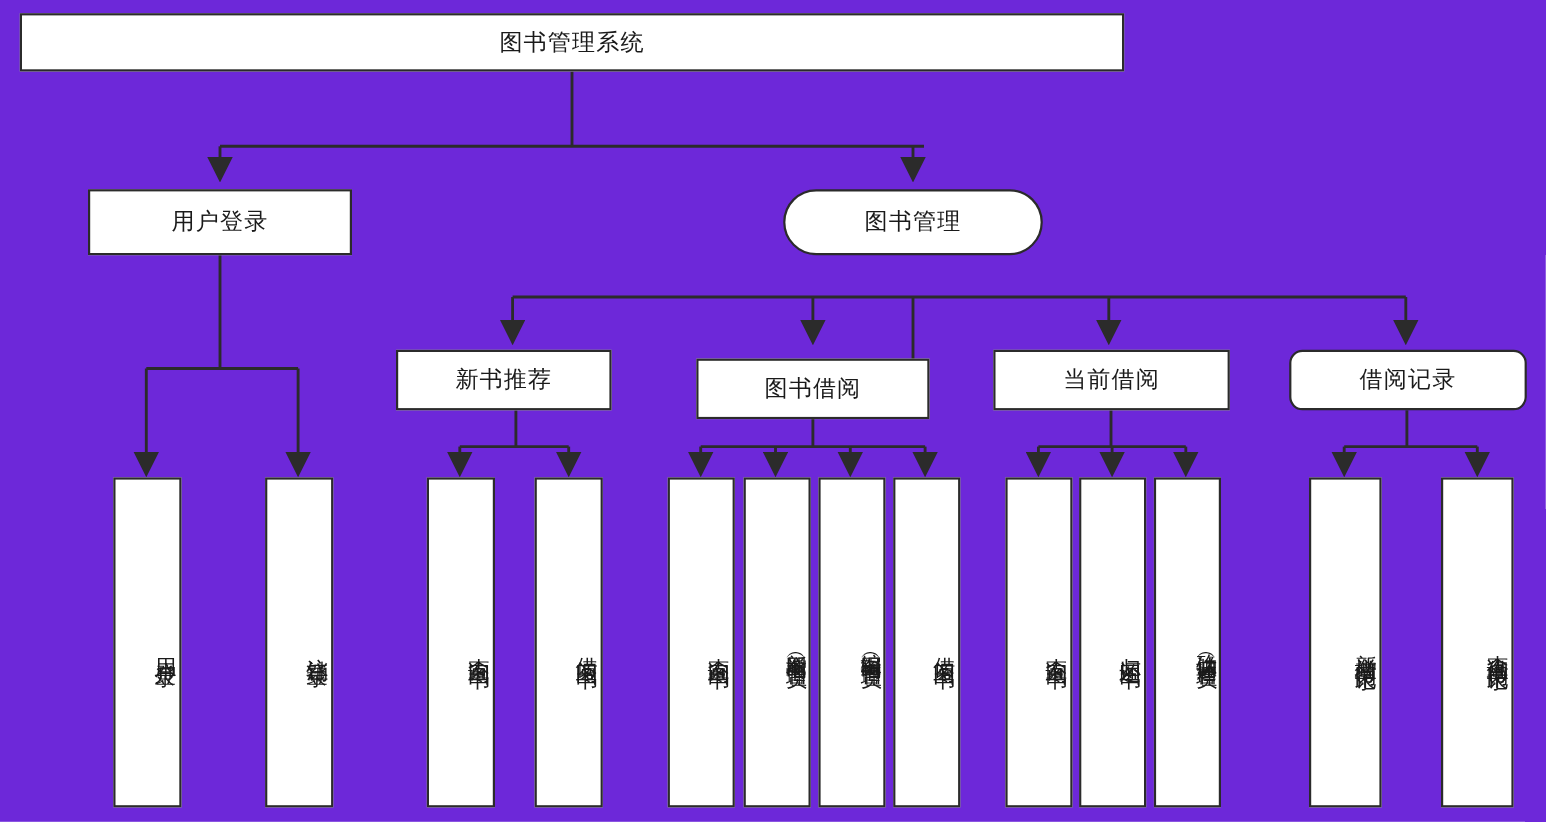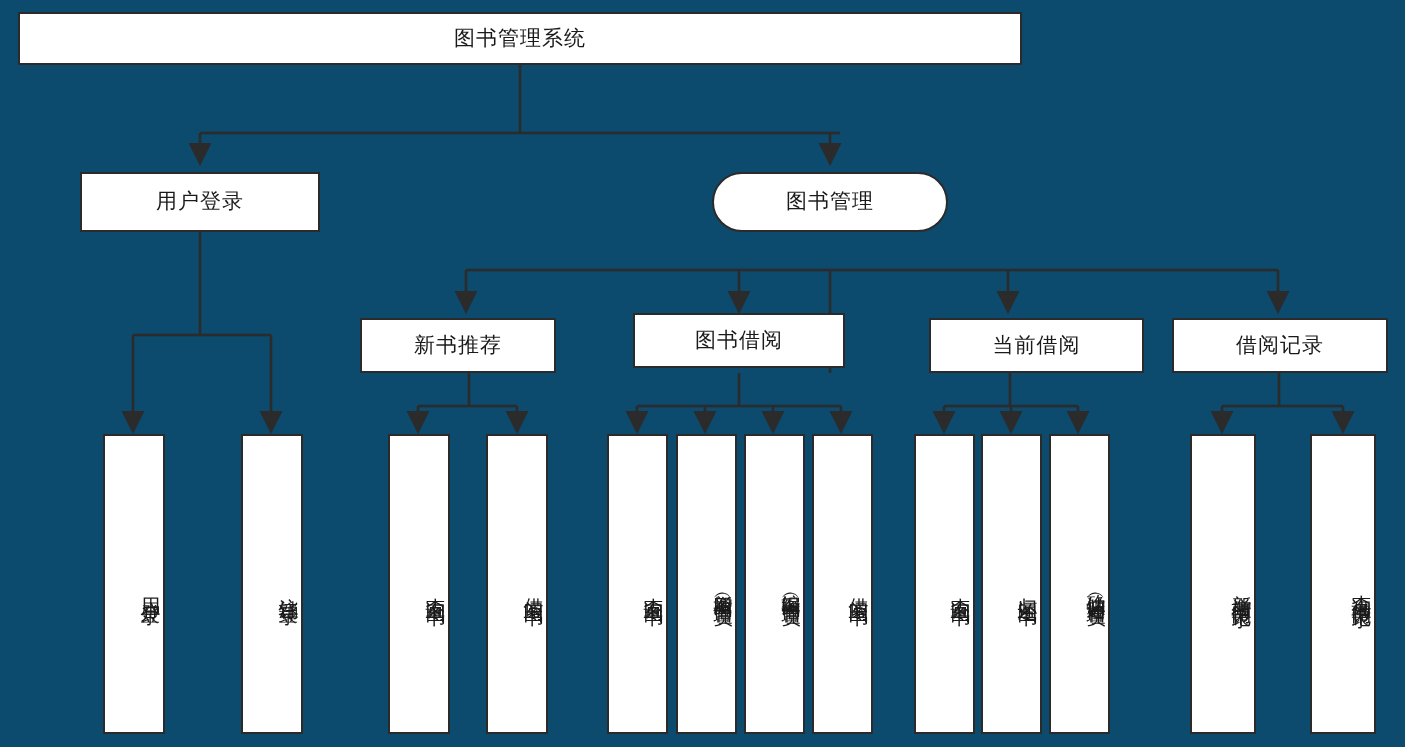--- a/index.html
+++ b/index.html
@@ -6,21 +6,21 @@
   html,body{margin:0;padding:0;}
   body{
     width:1405px;height:747px;
     background:#ffffff;
     font-family:"DejaVu Sans","Liberation Sans",sans-serif;
     overflow:hidden;
   }
   #diagram{
     position:relative;
     width:1405px;height:747px;
-    background:#0c4a6e;
+    background:#6d28d9;
   }
   #edges{
     position:absolute;left:0;top:0;
     width:1405px;height:747px;
     pointer-events:none;
   }
   .node{
     position:absolute;
     box-sizing:border-box;
     background:#ffffff;
@@ -119,23 +119,23 @@
       <path d="M 1343 406 L 1343 430" marker-end="url(#arrow)"></path>
     </g>
   </svg>
 
   <div class="node horiz root" style="left:18px;top:12px;width:1004px;height:53px;">图书管理系统</div>
 
   <div class="node horiz" style="left:80px;top:172px;width:240px;height:60px;">用户登录</div>
   <div class="node horiz" style="left:712px;top:172px;width:236px;height:60px;border-radius:30px;">图书管理</div>
 
   <div class="node horiz" style="left:360px;top:318px;width:196px;height:55px;">新书推荐</div>
-  <div class="node horiz" style="left:633px;top:313px;width:212px;height:55px;">图书借阅</div>
-  <div class="node horiz" style="left:929px;top:318px;width:215px;height:55px;">当前借阅</div>
-  <div class="node horiz" style="left:1172px;top:318px;width:216px;height:55px;">借阅记录</div>
+  <div class="node horiz" style="left:633px;top:326px;width:212px;height:55px;">图书借阅</div>
+  <div class="node horiz" style="left:903px;top:318px;width:215px;height:55px;">当前借阅</div>
+  <div class="node horiz" style="left:1172px;top:318px;width:216px;height:55px;border-radius:12px;">借阅记录</div>
 
   <div class="node vert" style="left:103px;top:434px;width:62px;height:300px;">用户登录</div>
   <div class="node vert" style="left:241px;top:434px;width:62px;height:300px;">注销登录</div>
 
   <div class="node vert" style="left:388px;top:434px;width:62px;height:300px;">查询图书</div>
   <div class="node vert" style="left:486px;top:434px;width:62px;height:300px;">借阅图书</div>
 
   <div class="node vert" style="left:607px;top:434px;width:61px;height:300px;">查询图书</div>
   <div class="node vert tall-text" style="left:676px;top:434px;width:61px;height:300px;">新增图书（管理员）</div>
   <div class="node vert tall-text" style="left:744px;top:434px;width:61px;height:300px;">编辑图书（管理员）</div>

